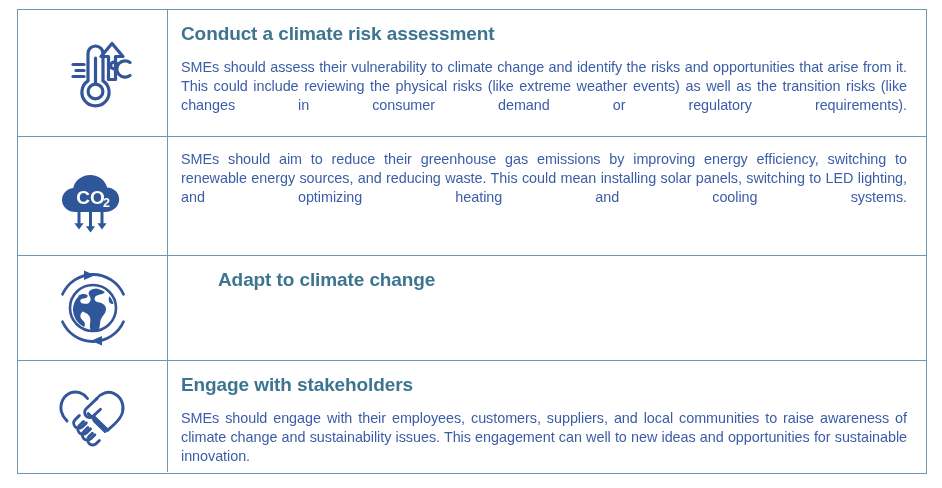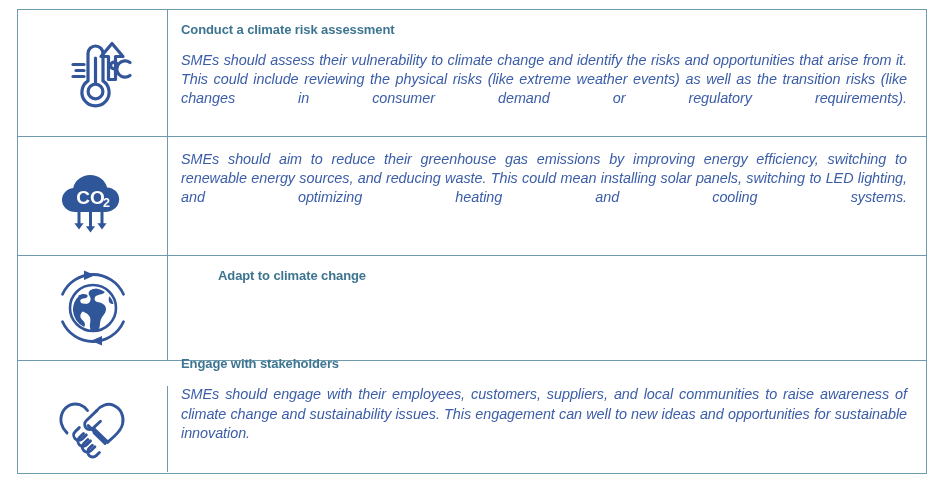--- a/index.html
+++ b/index.html
@@ -38,21 +38,21 @@
     display: flex;
     box-sizing: border-box;
     border-bottom: 1.6px solid #6d9aad;
     align-items: stretch;
   }
   .row:last-child { border-bottom: none; }
 
   .row-1 { height: 127px; }
   .row-2 { height: 119px; }
   .row-3 { height: 105px; gap: 37px; }
-  .row-4 { height: 111px; align-items: flex-end; }
+  .row-4 { height: 111px; }
 
   .icon-cell {
     width: 150px;
     min-width: 150px;
     box-sizing: border-box;
     border-right: 1.6px solid #6d9aad;
     display: flex;
     align-items: center;
     justify-content: center;
   }
@@ -69,36 +69,35 @@
   .text-cell {
     flex: 1;
     box-sizing: border-box;
     padding: 13px 19px 10px 13px;
     display: flex;
     flex-direction: column;
   }
 
   .cell-title {
     color: #3d7591;
-    font-size: 13px;
+    font-size: 19px;
     font-weight: bold;
     line-height: 1.15;
     letter-spacing: -0.1px;
     margin: 0 0 13px 0;
   }
 
   .cell-body {
     color: #3b5da8;
     font-size: 14.4px;
     line-height: 1.33;
     text-align: justify;
     text-justify: inter-word;
     margin: 0;
     letter-spacing: -0.05px;
-    font-style: italic;
   }
   .row-3 .cell-body { text-align: justify; }
 
   
   .cell-body::after {
     content: "";
     display: inline-block;
     width: 100%;
   }
 </style>

